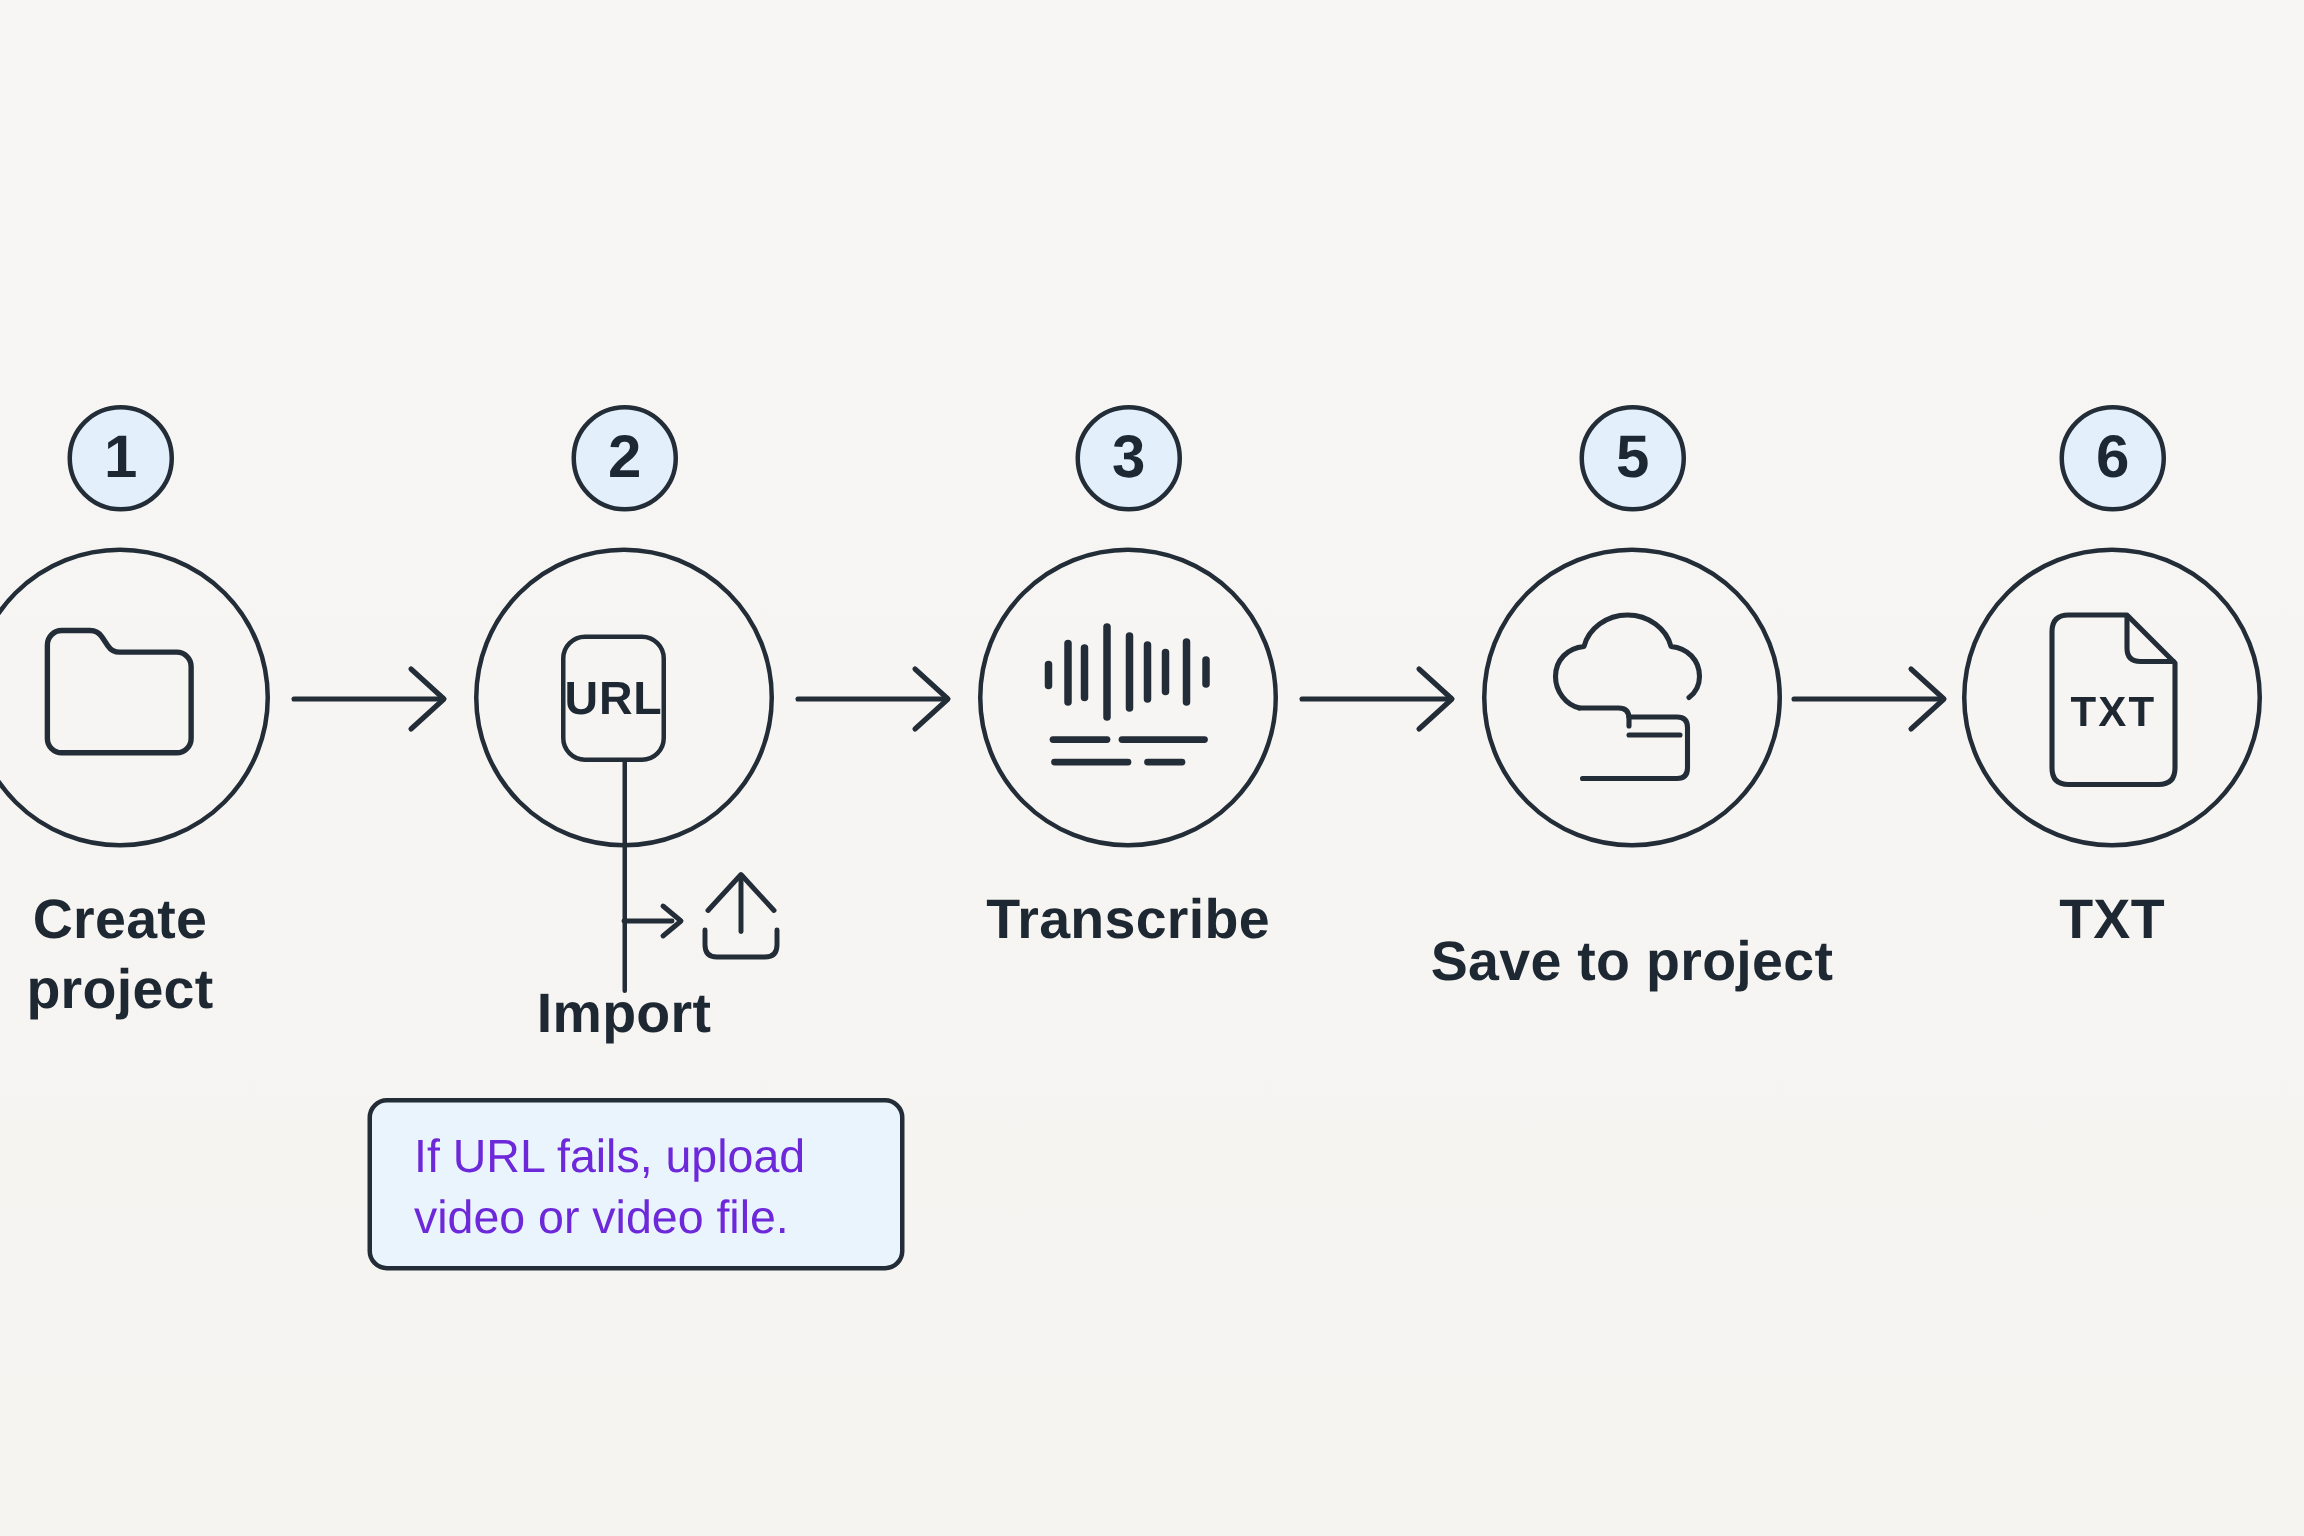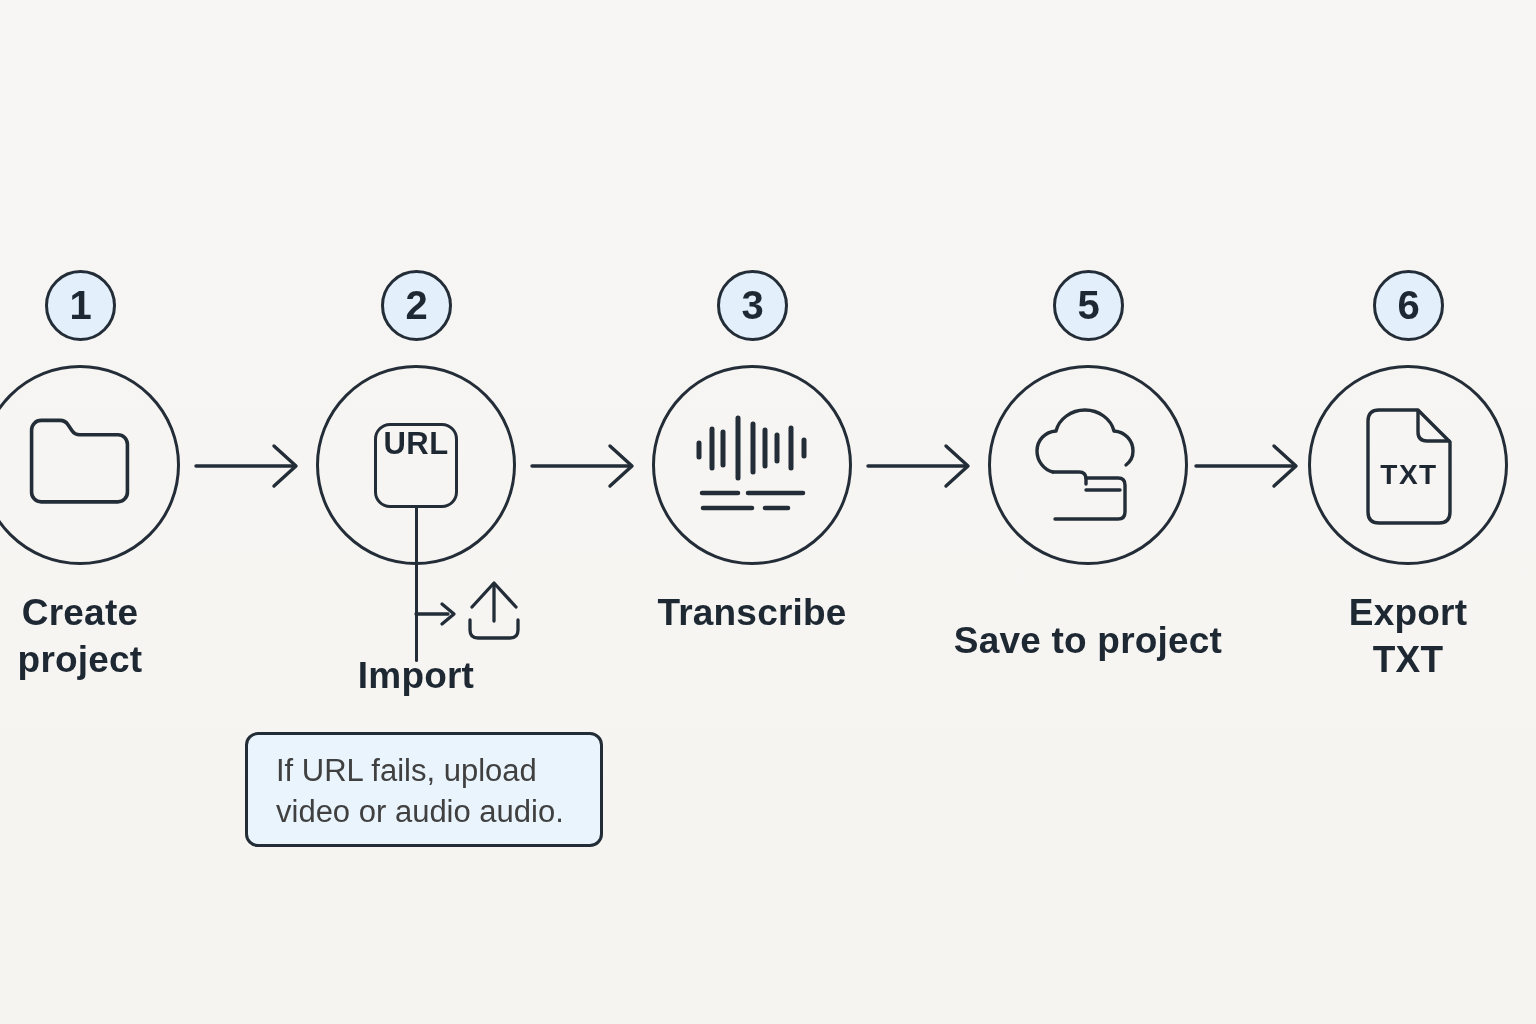--- a/index.html
+++ b/index.html
@@ -46,26 +46,26 @@
     line-height: 47px;
     color: #1e2833;
     letter-spacing: 0.2px;
   }
   .lbl-line { display: block; }
   .arrow-svg, .icon-svg { position: absolute; display: block; }
   .url-box {
     position: absolute;
     left: 374px;
     top: 423px;
-    width: 84px;
+    width: 70px;
     height: 85px;
     border: 3.6px solid #232d37;
     border-radius: 16px;
     display: flex;
-    align-items: flex-start;
+    align-items: center;
     justify-content: center;
     font-size: 31px;
     font-weight: 700;
     letter-spacing: 0.5px;
     color: #1e2833;
   }
   .v-line {
     position: absolute;
     left: 414.5px;
     top: 506px;
@@ -91,21 +91,21 @@
     top: 732px;
     width: 358px;
     height: 115px;
     background: #e9f4fc;
     border: 3.2px solid #232d37;
     border-radius: 13px;
     padding: 15px 0 0 28px;
     font-size: 31px;
     font-weight: 500;
     line-height: 41px;
-    color: #404040;
+    color: #6d28d9;
   }
 </style>
 </head>
 <body>
 
 <div class="canvas">
 
   <div class="badge" style="left:45px;">
     <span>1</span>
   </div>
@@ -139,21 +139,21 @@
     <path d="M8 31 L30 7 L52 31"></path>
     <path d="M30 10 V45"></path>
     <path d="M6 44 V54 Q6 62 14 62 H46 Q54 62 54 54 V44"></path>
   </svg>
   <div class="step-label" style="left:316px; top:652px; width:200px;">
     <span class="lbl-line">Import</span>
   </div>
 
   <div class="note-box">
     <span class="lbl-line">If URL fails, upload</span>
-    <span class="lbl-line">video or audio audio.</span>
+    <span class="lbl-line">video or video file.</span>
   </div>
 
   <svg class="arrow-svg" style="left:528px; top:440px;" width="112" height="52" viewBox="0 0 112 52" fill="none" stroke="#232d37" stroke-width="3.4" stroke-linecap="round" stroke-linejoin="round">
     <path d="M4 26 H102"></path>
       <path d="M82 6 L104 26 L82 46"></path>
   </svg>
 
   <div class="badge" style="left:717px;">
     <span>3</span>
   </div>
@@ -206,17 +206,16 @@
   <div class="badge" style="left:1373px;">
     <span>6</span>
   </div>
   <div class="node" style="left:1308px;"></div>
   <svg class="icon-svg" style="left:1363px; top:405px;" width="92" height="122" viewBox="0 0 92 122" fill="none" stroke="#232d37" stroke-width="3.4" stroke-linecap="round" stroke-linejoin="round">
     <path d="M55 5 H16 Q5 5 5 16 V107 Q5 118 16 118 H76 Q87 118 87 107 V37 Z"></path>
     <path d="M55 6 V27 Q55 36 64 36 H86"></path>
   </svg>
   <div class="txt-overlay">TXT</div>
   <div class="step-label" style="left:1308px; top:589px; width:200px;">
-    <span class="lbl-line">Export</span>
     <span class="lbl-line">TXT</span>
   </div>
 
 </div>
 
 </body></html>

